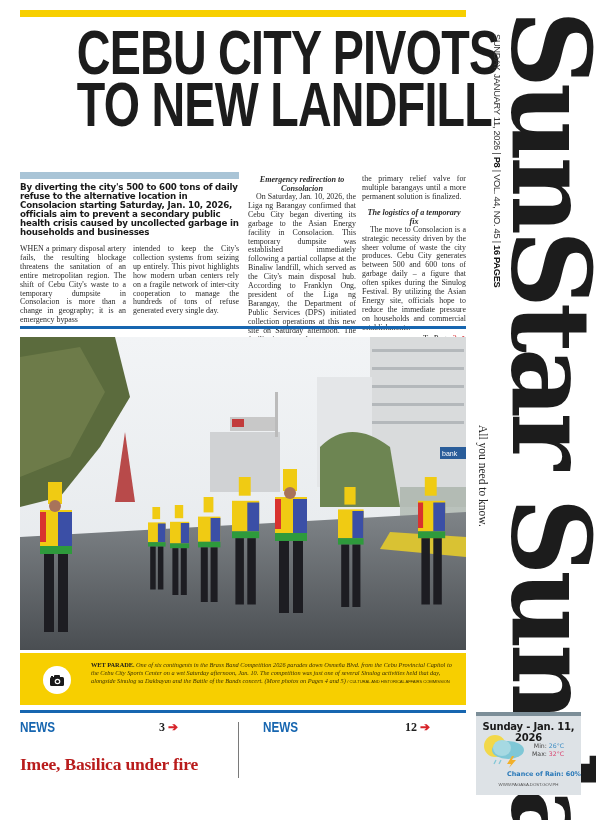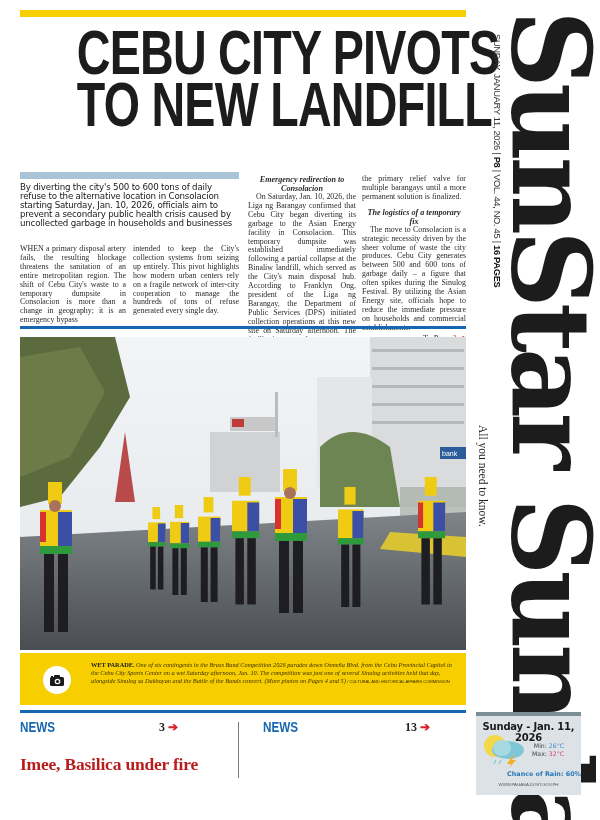--- a/index.html
+++ b/index.html
@@ -14,21 +14,21 @@
     font-size: 63px; line-height: 52px; letter-spacing: -1px;
     color: #1c1c1c; text-align: center;
     transform: scaleX(0.74); transform-origin: 50% 0;
     white-space: nowrap;
   }
   .headline .line { display: block; }
 
   .deck-bar { position: absolute; left: 20px; top: 172px; width: 219px; height: 7px; background: #a9c4d6; }
   .deck {
     position: absolute; left: 20px; top: 183px; width: 220px;
-    font-family: "DejaVu Sans", sans-serif; font-weight: 400;
+    font-family: "DejaVu Sans", sans-serif; font-weight: 700;
     font-size: 8.7px; line-height: 8.9px; color: #1a1a1a; letter-spacing: -0.2px;
   }
 
   .col {
     position: absolute; font-size: 7.9px; line-height: 8.9px; color: #2a2a2a;
     text-align: justify; hyphens: auto;
   }
   .col1 { left: 20px; top: 245px; width: 106px; }
   .col2 { left: 133px; top: 245px; width: 106px; }
   .col3 { left: 248px; top: 175px; width: 108px; }
@@ -283,21 +283,21 @@
   <div class="title">
     <div>Imee, Basilica under fire</div>
   </div>
 </div>
 
 <div class="teaser-divider"></div>
 
 <div class="teaser teaser-2">
   <span class="section">NEWS</span>
   <span class="page">
-    <span>13</span>
+    <span>12</span>
     <span class="arrow">➔</span>
   </span>
 </div>
 
 <div class="masthead">
   <div class="mast-word">SunStar Sunday</div>
 </div>
 
 <div class="dateline">
   <span>SUNDAY, JANUARY 11, 2026</span> |

